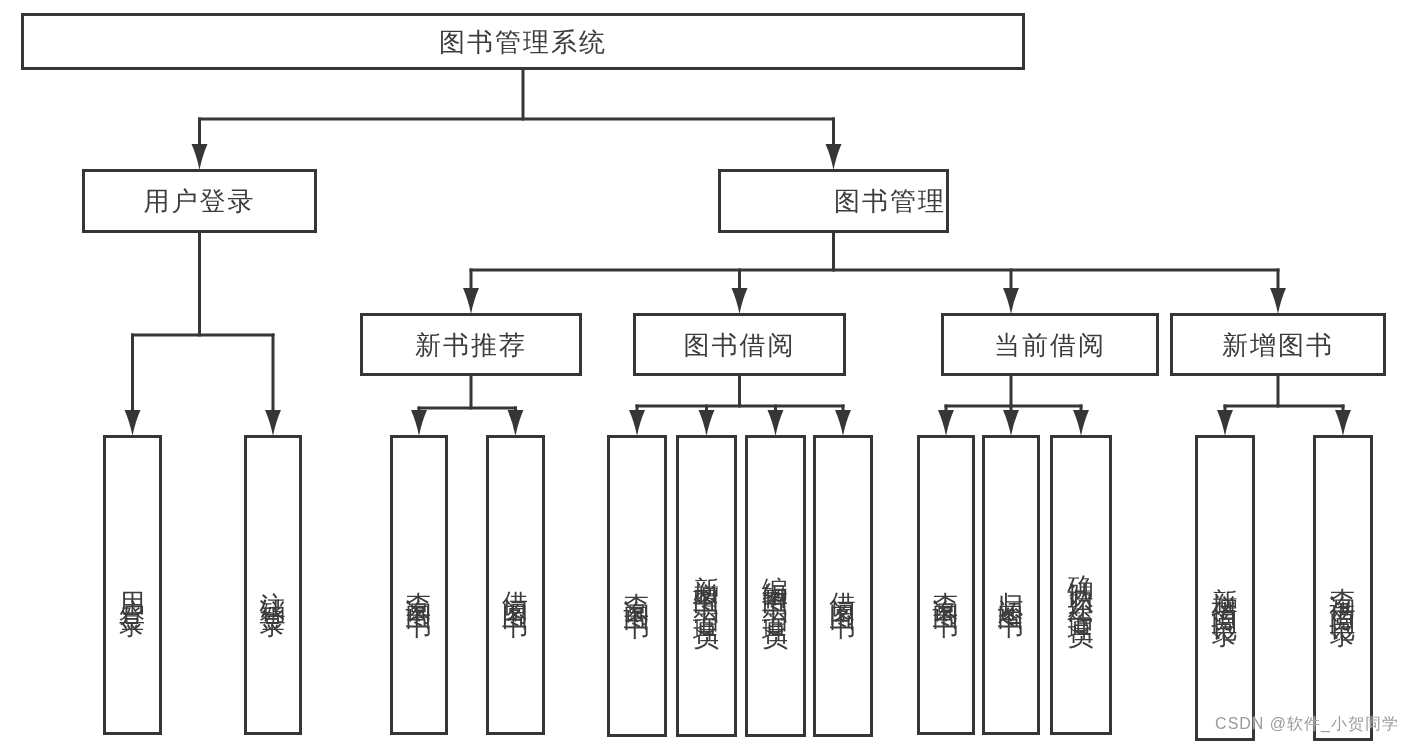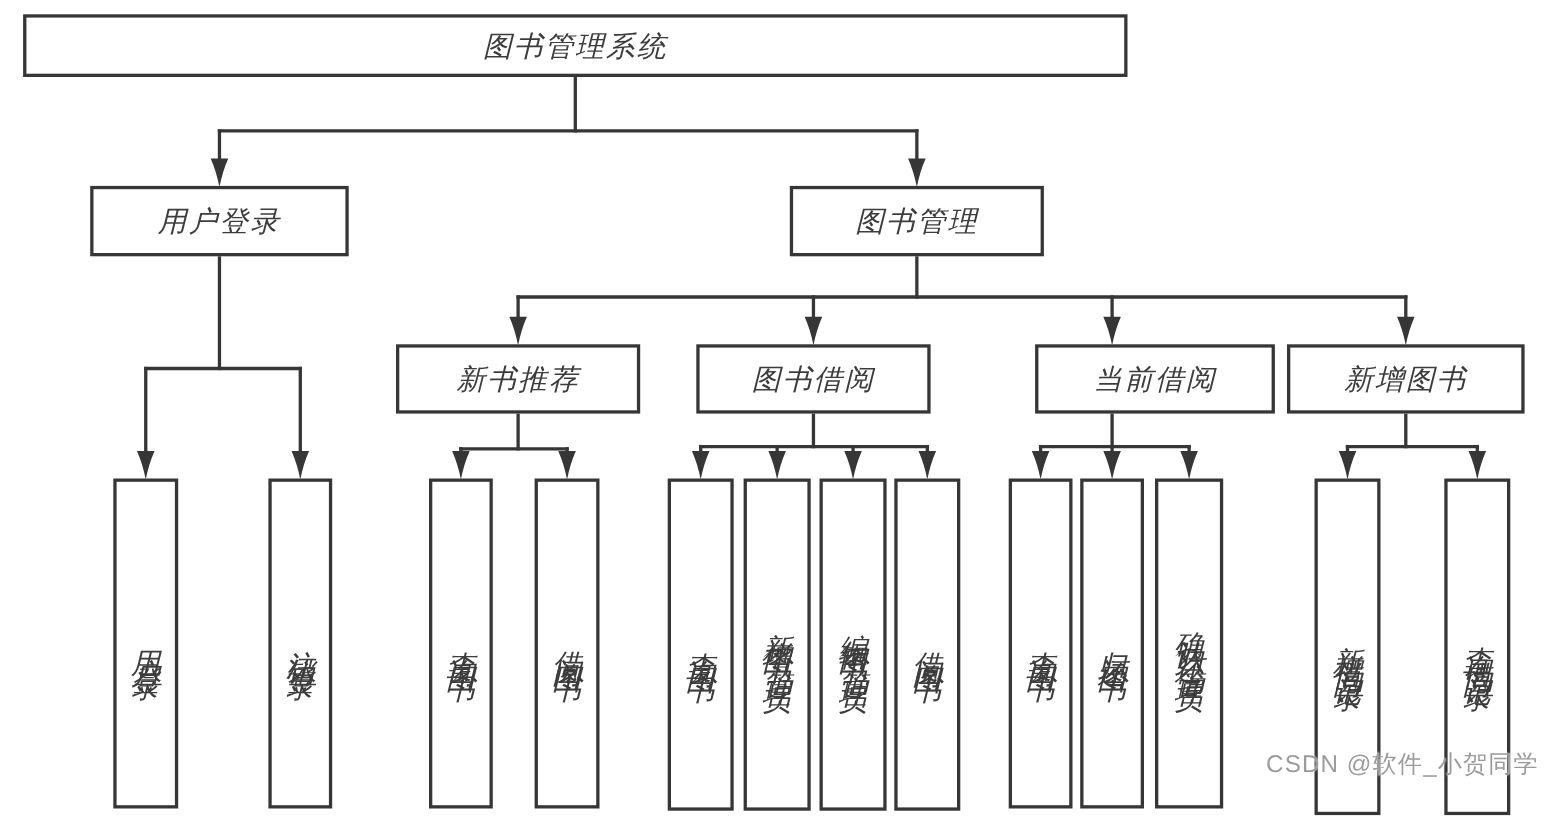--- a/index.html
+++ b/index.html
@@ -34,36 +34,35 @@
     box-sizing: border-box;
     border: 3px solid #363636;
     background: #ffffff;
     display: flex;
     align-items: center;
     justify-content: center;
     color: #3c3c3c;
     font-size: 26px;
     line-height: 1;
     white-space: nowrap;
-    font-style: italic;
   }
   .node .lbl {
     letter-spacing: 2px;
   }
   .node.v .lbl {
     writing-mode: vertical-rl;
     text-orientation: mixed;
     letter-spacing: 7px;
     white-space: normal;
   }
   .watermark {
     position: absolute;
-    top: 680px;
+    top: 714px;
     right: 6px;
-    font-size: 22px;
+    font-size: 16px;
     color: #9b9b9b;
     letter-spacing: 1px;
     text-shadow: 0 0 2px #ffffff;
     pointer-events: none;
     text-align: center;
   }
 </style>
 </head>
 <body>
 
@@ -122,21 +121,21 @@
       <line x1="1343" y1="406" x2="1343" y2="415" stroke="#363636" stroke-width="3" stroke-linecap="square"></line>
       <path d="M 1335 410 Q 1340.2 421.7 1343 436 Q 1345.8 421.7 1351 410 Z" fill="#363636"></path>
     </svg>
   <div id="nodes-layer">
       <div class="node" style="left: 21px; top: 13px; width: 1004px; height: 57px;">
         <span class="lbl">图书管理系统</span>
       </div>
       <div class="node" style="left: 82px; top: 169px; width: 235px; height: 64px;">
         <span class="lbl">用户登录</span>
       </div>
-      <div class="node" style="left: 718px; top: 169px; width: 231px; height: 64px;">
+      <div class="node" style="left: 718px; top: 169px; width: 231px; height: 64px; justify-content: flex-end;">
         <span class="lbl">图书管理</span>
       </div>
       <div class="node" style="left: 360px; top: 313px; width: 222px; height: 63px;">
         <span class="lbl">新书推荐</span>
       </div>
       <div class="node" style="left: 633px; top: 313px; width: 213px; height: 63px;">
         <span class="lbl">图书借阅</span>
       </div>
       <div class="node" style="left: 902px; top: 313px; width: 218px; height: 63px; margin-left: 39px;">
         <span class="lbl">当前借阅</span>

